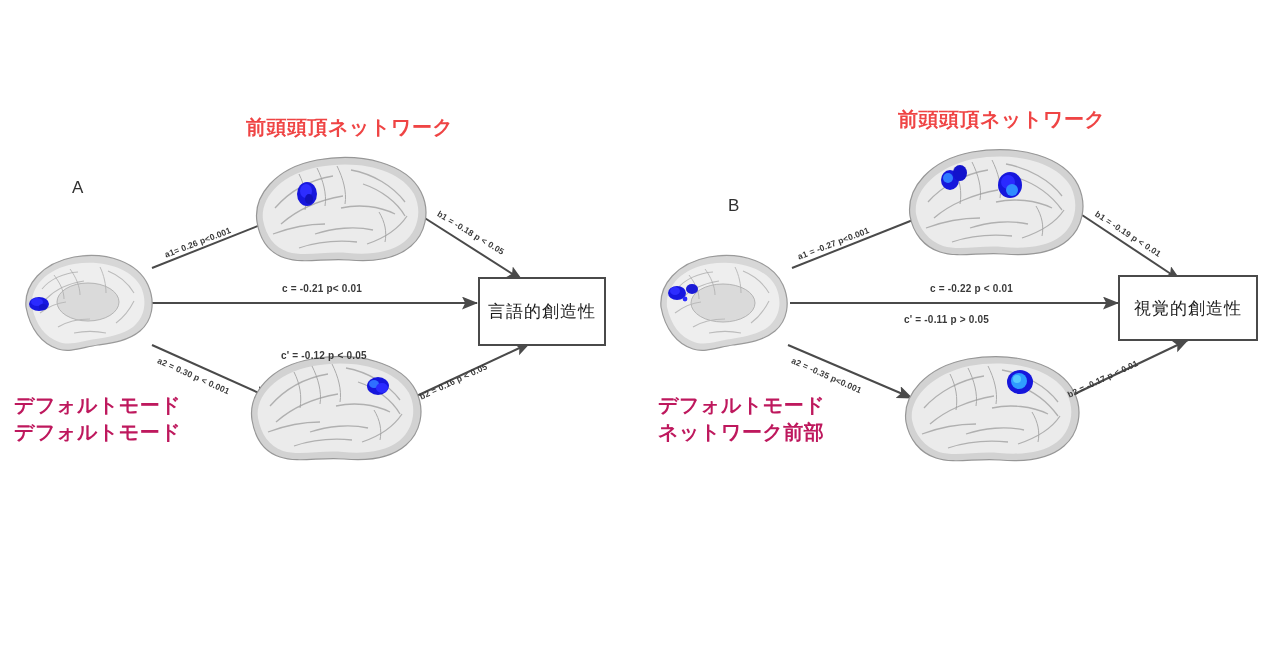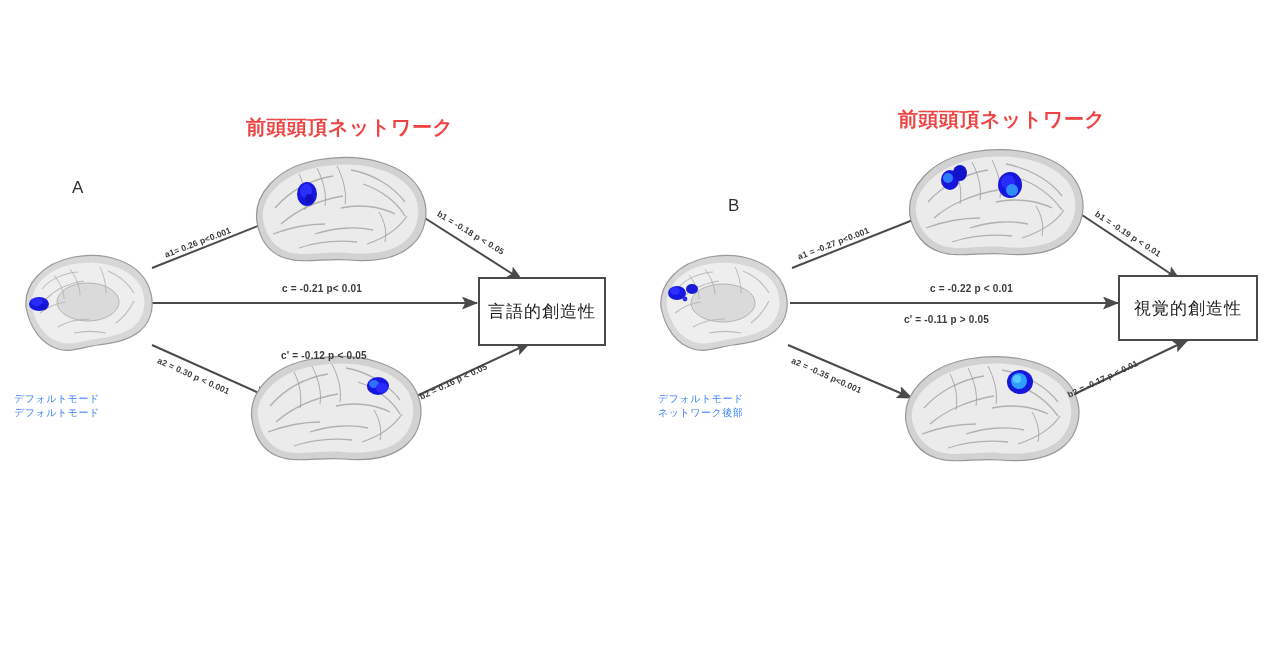--- a/index.html
+++ b/index.html
@@ -42,24 +42,24 @@
     position: absolute;
     font-size: 20px;
     font-weight: 700;
     color: #ef4444;
     white-space: nowrap;
     letter-spacing: 0.5px;
   }
 
   .src-label {
     position: absolute;
-    font-size: 10px;
-    font-weight: 400;
+    font-size: 20px;
+    font-weight: 700;
     line-height: 1.35;
-    color: #3b82f6;
+    color: #be185d;
     white-space: nowrap;
     letter-spacing: 0.5px;
   }
 
   .outcome-box {
     position: absolute;
     border: 2px solid #4a4a4a;
     background: #ffffff;
     box-sizing: border-box;
     display: flex;
@@ -283,21 +283,21 @@
             <ellipse cx="30" cy="46" rx="5" ry="4" fill="#2d2dff"></ellipse>
             <ellipse cx="47" cy="44" rx="6" ry="5" fill="#1a1ad6"></ellipse>
             <circle cx="40" cy="54" r="2.4" fill="#2a2aff"></circle>
           </g>
         </g>
       </svg>
     </div>
 
     <div class="src-label" style="left:18px; top:392px;">
       <div>デフォルトモード</div>
-      <div>ネットワーク後部</div>
+      <div>ネットワーク前部</div>
     </div>
 
     <div class="brain" style="left:258px; top:140px;">
       <svg width="195" height="133" viewBox="0 0 195 133">
         <path d="M12,76 C8,48 32,20 74,12 C122,4 166,17 180,45 C190,66 184,88 170,100 C154,114 130,116 106,114 C82,112 60,118 42,112 C26,107 15,93 12,76 Z" fill="#d2d2d2" stroke="#979797" stroke-width="1.2"></path>
         <path d="M18,74 C15,51 38,27 75,19 C119,11 160,23 173,47 C182,66 176,86 163,96 C149,107 127,109 105,107 C83,105 62,111 45,106 C31,101 21,89 18,74 Z" fill="#ebebeb"></path>
         <g stroke="#b0b0b0" stroke-width="1.3" fill="none">
           <path d="M30,62 C44,46 66,34 90,30"></path>
           <path d="M36,78 C52,64 76,54 100,50"></path>
           <path d="M28,88 C44,82 62,78 82,78"></path>

